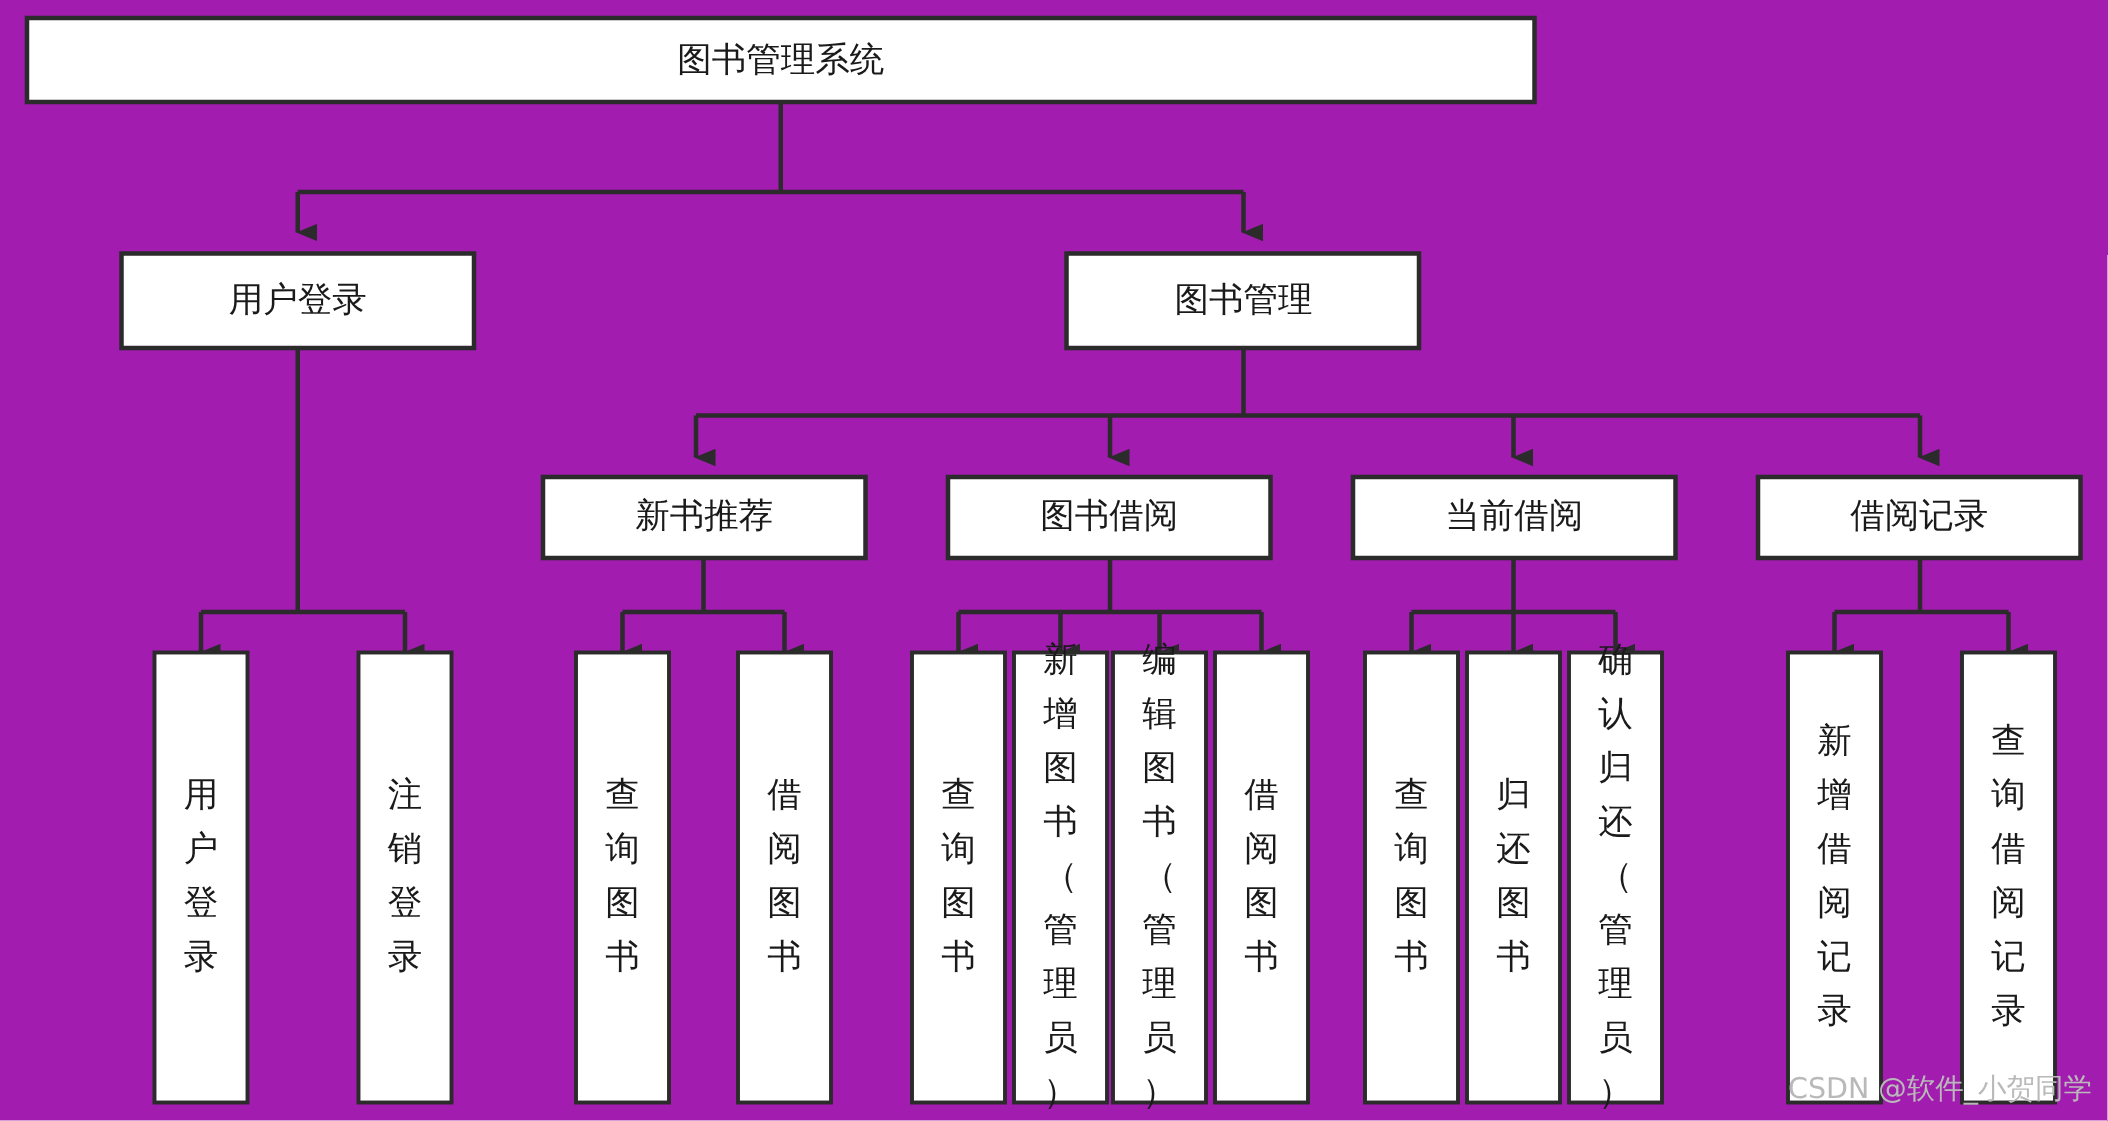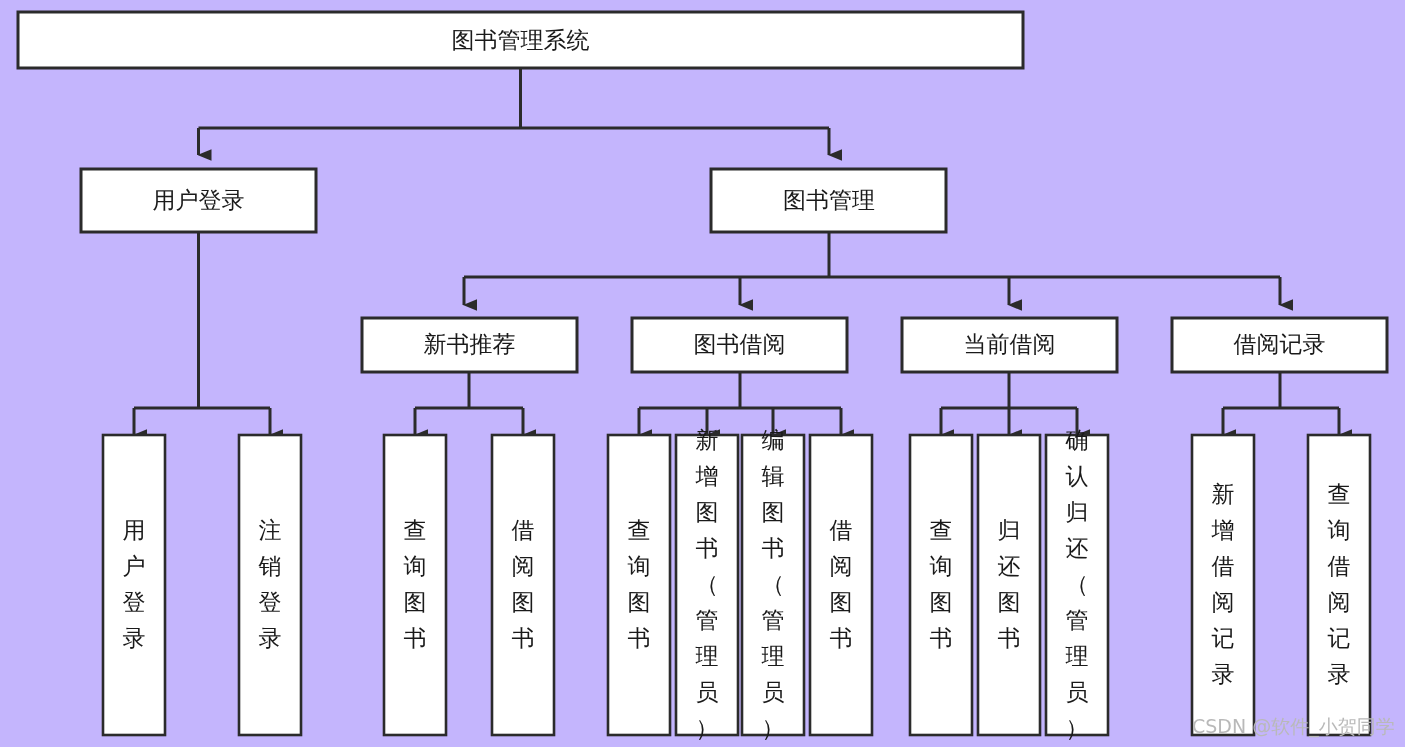--- a/index.html
+++ b/index.html
@@ -7,21 +7,21 @@
     padding: 0;
     background: #ffffff;
   }
   body {
     font-family: "DejaVu Sans", "Liberation Sans", sans-serif;
   }
   #diagram-root {
     position: relative;
     width: 1405px;
     height: 747px;
-    background: #c4b5fd;
+    background: #a21caf;
     overflow: hidden;
   }
   svg#tree-svg {
     position: absolute;
     left: 0;
     top: 0;
     width: 1405px;
     height: 747px;
   }
   .node-box {

